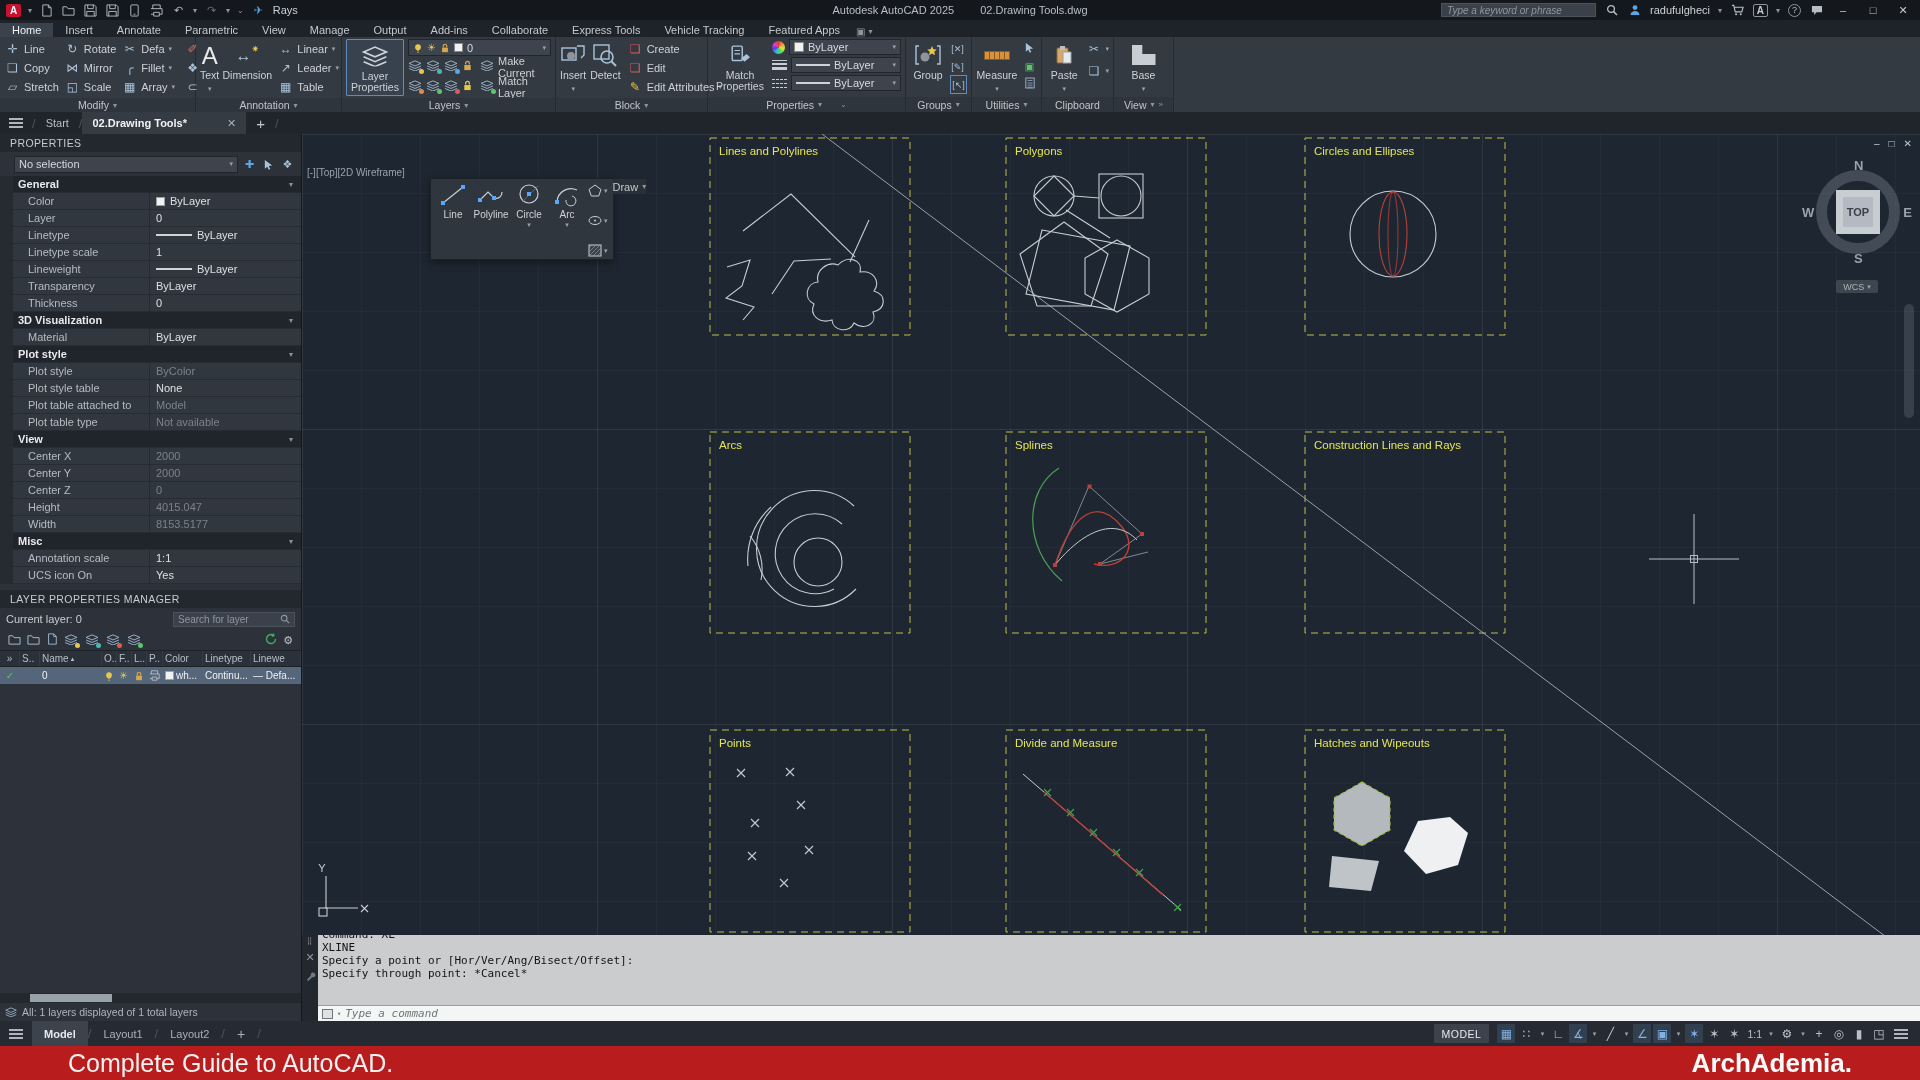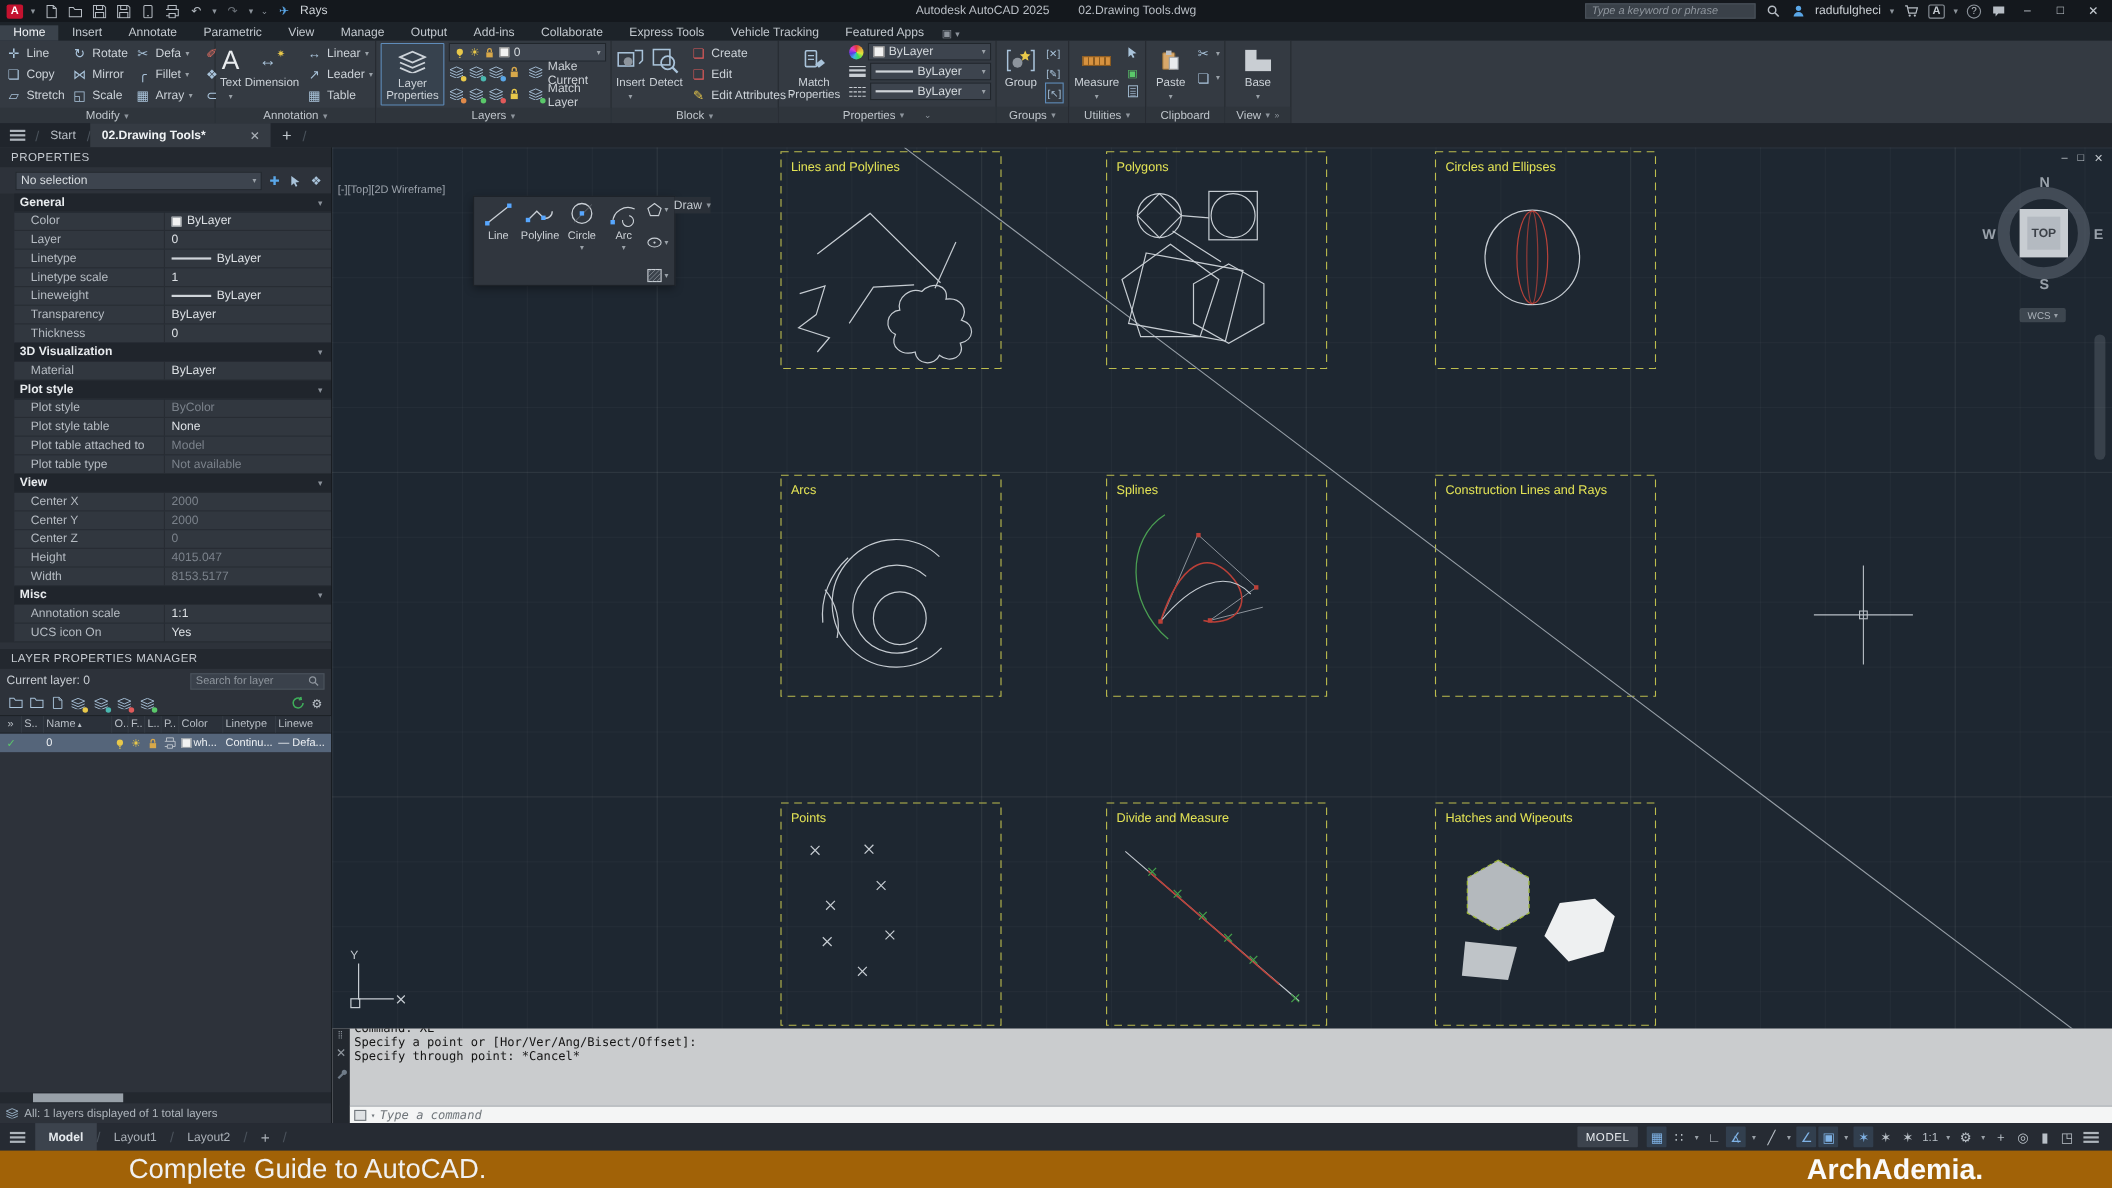--- a/index.html
+++ b/index.html
@@ -166,22 +166,22 @@
   #st-right{margin-left:auto;display:flex;align-items:center;gap:2px;padding-right:8px;}
   .stit{min-width:18px;height:19px;display:flex;align-items:center;justify-content:center;
         color:#b9c0c7;font-size:12px;padding:0 2px;}
   .stit.on{color:#7fb2e5;background:#323f4e;border-radius:1px;}
   .stit.ddi{font-size:7px;min-width:10px;color:#9aa1a8;}
   .stit.txt{font-size:10.5px;}
   #st-model{background:#3c434d;color:#e6eaee;font-size:10.5px;letter-spacing:.5px;
             display:flex;align-items:center;padding:0 8px;margin-right:6px;height:19px;align-self:center;border-radius:1px;}
 
   
-  #footer{position:absolute;left:0;top:1046px;width:100%;height:34px;background:#a16207;
-          display:flex;align-items:center;justify-content:space-between;padding:0 117px;}
+  #footer{position:absolute;left:0;top:1046px;width:100%;height:34px;background:#b91c1c;
+          display:flex;align-items:center;justify-content:space-between;padding:0 68px;}
   #footer .fl{color:#f0f0f0;font-size:25px;}
   #footer .fr{color:#fafafa;font-size:26px;font-weight:bold;}
 
   svg text{font-family:"Liberation Sans",sans-serif;}
 </style>
 </head>
 <body>
 
 <svg width="0" height="0" style="position:absolute">
   <defs>
@@ -1228,20 +1228,21 @@
         <div id="cmd-gutter">
           <span style="letter-spacing:1px;font-size:7px;">⣿</span>
           <span>✕</span>
           <span style="color:#6f7b88"><svg width="11" height="11">
                 <use href="#i-wrench"></use>
               </svg></span>
         </div>
         <div id="cmd-main">
           <div id="cmd-hist">
               <div>Command: XL</div>
+              <div>XLINE</div>
               <div>Specify a point or [Hor/Ver/Ang/Bisect/Offset]:</div>
               <div>Specify through point: *Cancel*</div>
             </div>
           <div id="cmd-input">
             <span class="cmdicon"></span>
             <span class="dd" style="color:#70767b">▾</span>
             <span class="ph">Type a command</span>
           </div>
         </div>
       </div>

